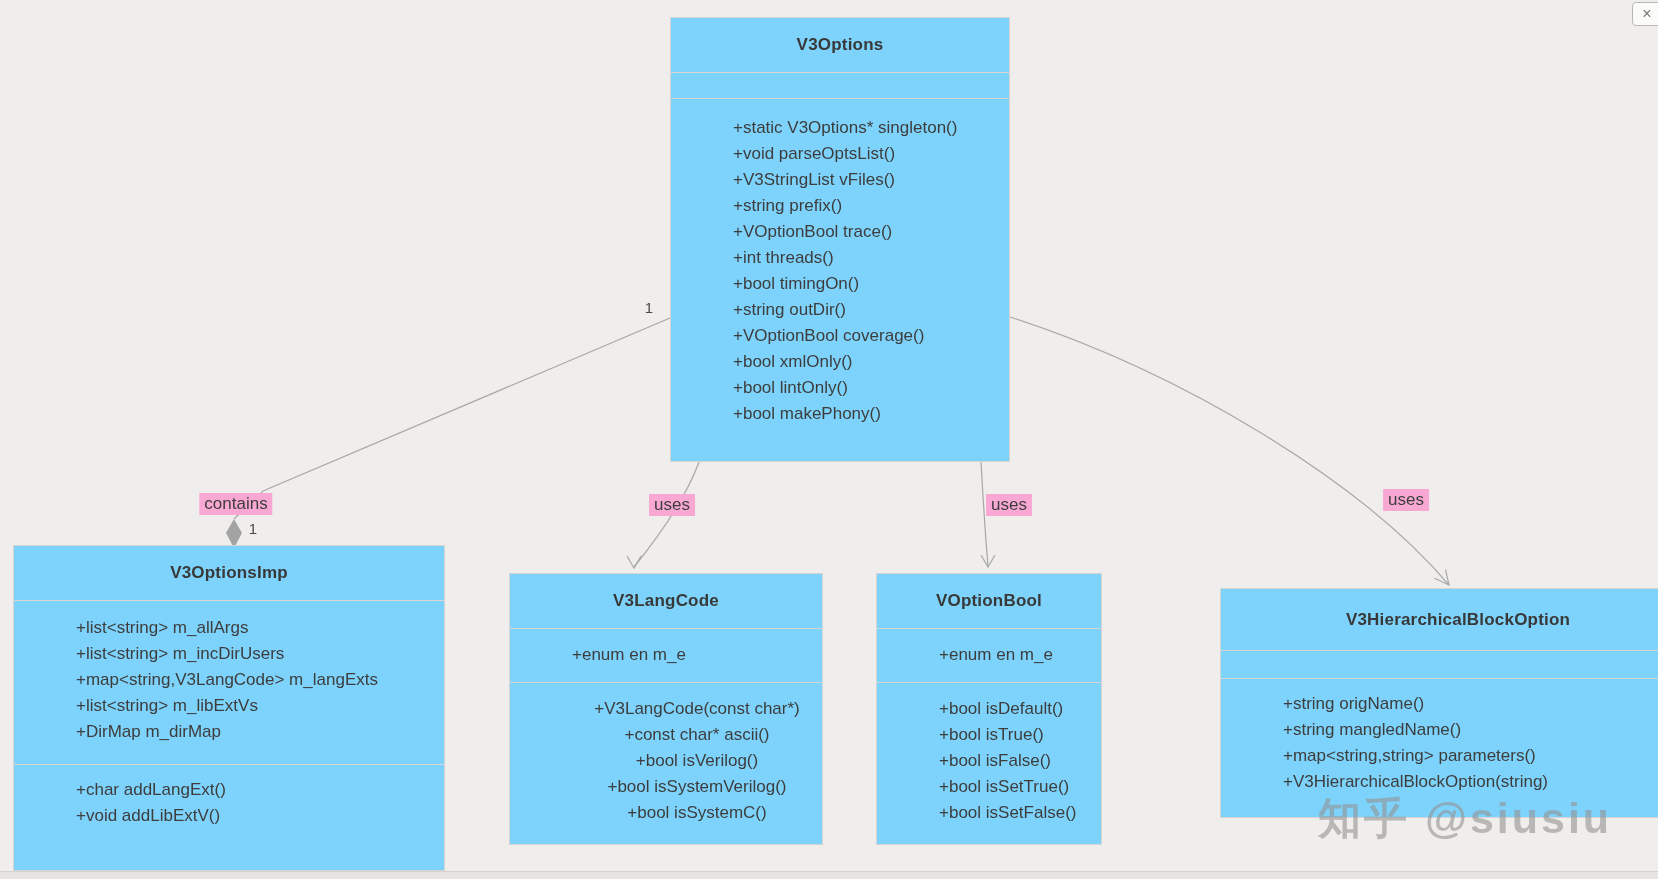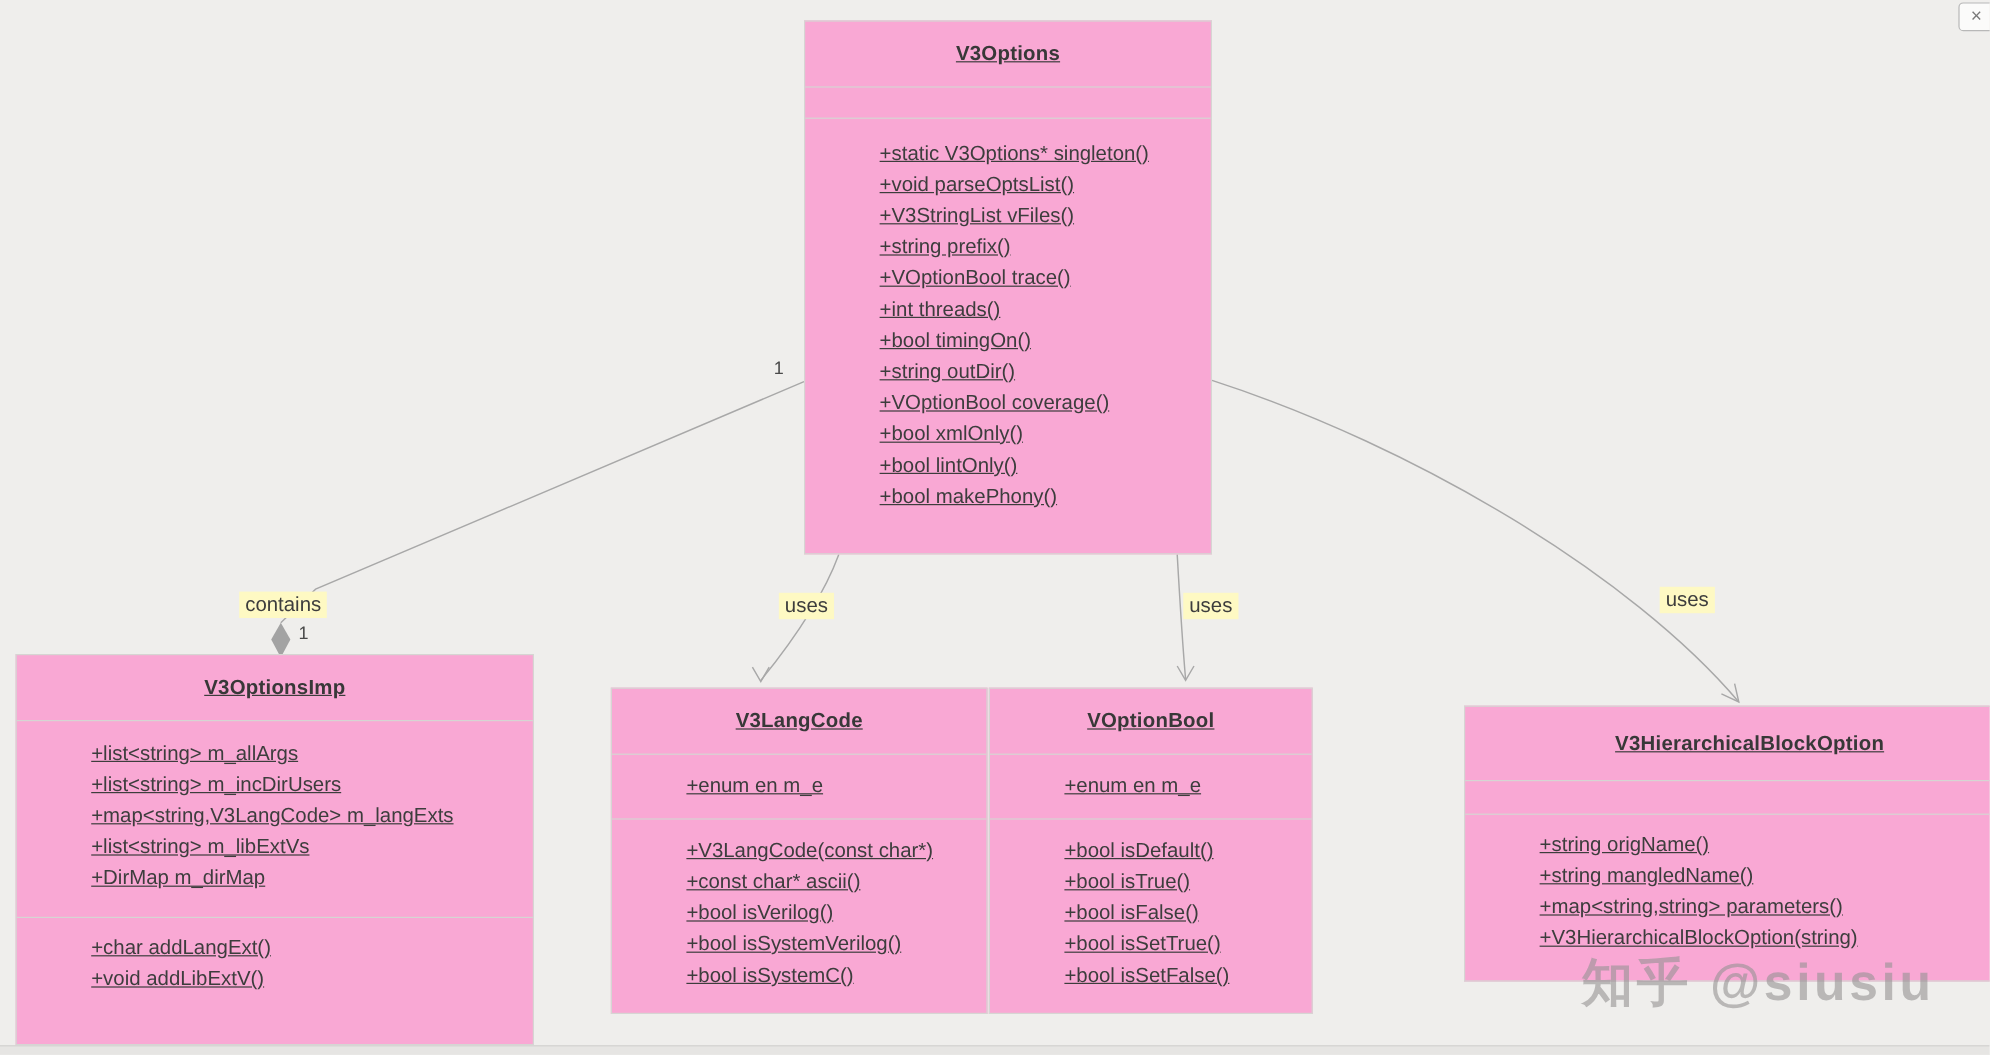--- a/index.html
+++ b/index.html
@@ -6,37 +6,37 @@
   body{
     width:1658px;height:879px;overflow:hidden;position:relative;
     background:#efeeec;
     font-family:"Liberation Sans",sans-serif;
     color:#3d3d3d;
   }
   .stage{position:absolute;inset:0;}
   svg.connectors{position:absolute;left:0;top:0;z-index:1;}
   .uml-box{
     position:absolute;box-sizing:border-box;z-index:2;
-    background:#f9a8d4;border:1px solid #d6d5d3;text-decoration:underline;
+    background:#7dd3fc;border:1px solid #d6d5d3;
   }
   .uml-title{
     box-sizing:border-box;border-bottom:1px solid #d6d5d3;
     display:flex;align-items:center;justify-content:center;
     font-weight:bold;font-size:17px;color:#383838;letter-spacing:.2px;
   }
   .uml-attrs{box-sizing:border-box;border-bottom:1px solid #d6d5d3;}
   .uml-methods{box-sizing:border-box;}
   .mrow{
     font-size:17px;line-height:26px;padding-left:14px;white-space:nowrap;
     color:#3d3d3d;
     margin-left:48px;
   }
   .edge-label{
     position:absolute;z-index:3;transform:translate(-50%,-50%);
-    background:#fef9c3;padding:1px 5px;font-size:17px;color:#3d3d3d;
+    background:#f9a8d4;padding:1px 5px;font-size:17px;color:#3d3d3d;
     white-space:nowrap;
   }
   .mult{
     position:absolute;z-index:3;transform:translate(-50%,-50%);
     font-size:15px;color:#4a4a4a;background:transparent;
   }
   .watermark{
     position:absolute;z-index:6;left:1318px;top:790px;
     font-size:43px;font-weight:bold;letter-spacing:3px;
     color:rgba(148,147,146,0.6);white-space:nowrap;
@@ -102,30 +102,30 @@
       <div class="mrow">+char addLangExt()</div>
       <div class="mrow">+void addLibExtV()</div>
     </div>
   </div>
 
   <div class="uml-box" style="left:509px;top:573px;width:314px;height:272px;">
     <div class="uml-title" style="height:55px;">V3LangCode</div>
     <div class="uml-attrs" style="height:54px;padding-top:13px;">
       <div class="mrow">+enum en m_e</div>
     </div>
-    <div class="uml-methods" style="padding-top:13px;">
+    <div class="uml-methods" style="padding-top:13px;text-align:center;">
       <div class="mrow">+V3LangCode(const char*)</div>
       <div class="mrow">+const char* ascii()</div>
       <div class="mrow">+bool isVerilog()</div>
       <div class="mrow">+bool isSystemVerilog()</div>
       <div class="mrow">+bool isSystemC()</div>
     </div>
   </div>
 
-  <div class="uml-box" style="left:824px;top:573px;width:270px;height:272px;">
+  <div class="uml-box" style="left:876px;top:573px;width:226px;height:272px;">
     <div class="uml-title" style="height:55px;">VOptionBool</div>
     <div class="uml-attrs" style="height:54px;padding-top:13px;">
       <div class="mrow">+enum en m_e</div>
     </div>
     <div class="uml-methods" style="padding-top:13px;">
       <div class="mrow">+bool isDefault()</div>
       <div class="mrow">+bool isTrue()</div>
       <div class="mrow">+bool isFalse()</div>
       <div class="mrow">+bool isSetTrue()</div>
       <div class="mrow">+bool isSetFalse()</div>

